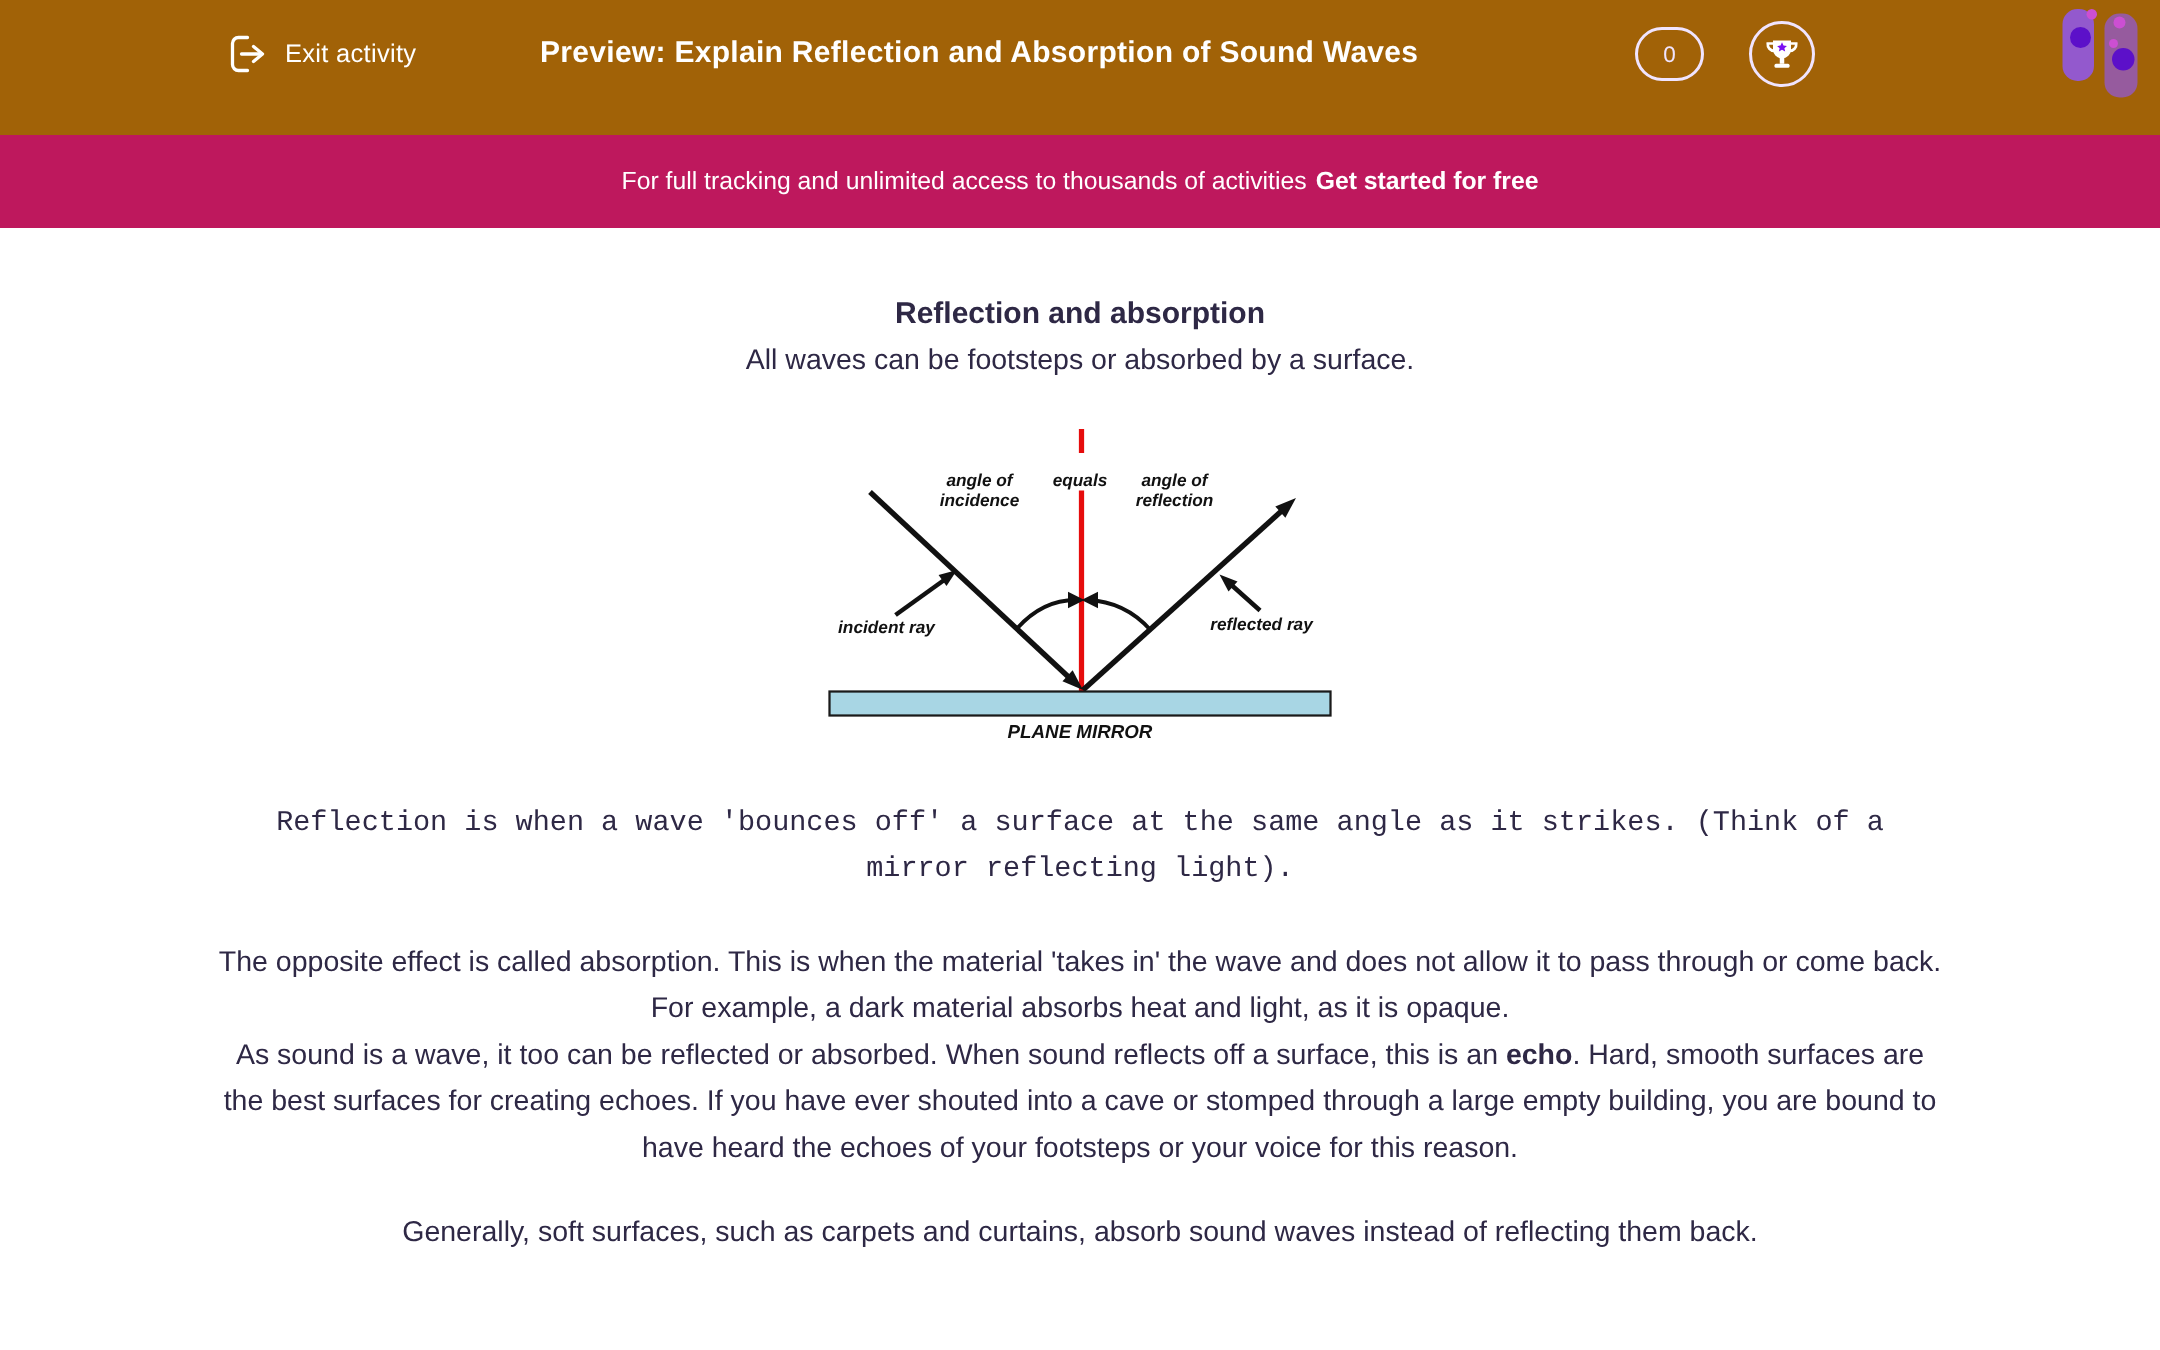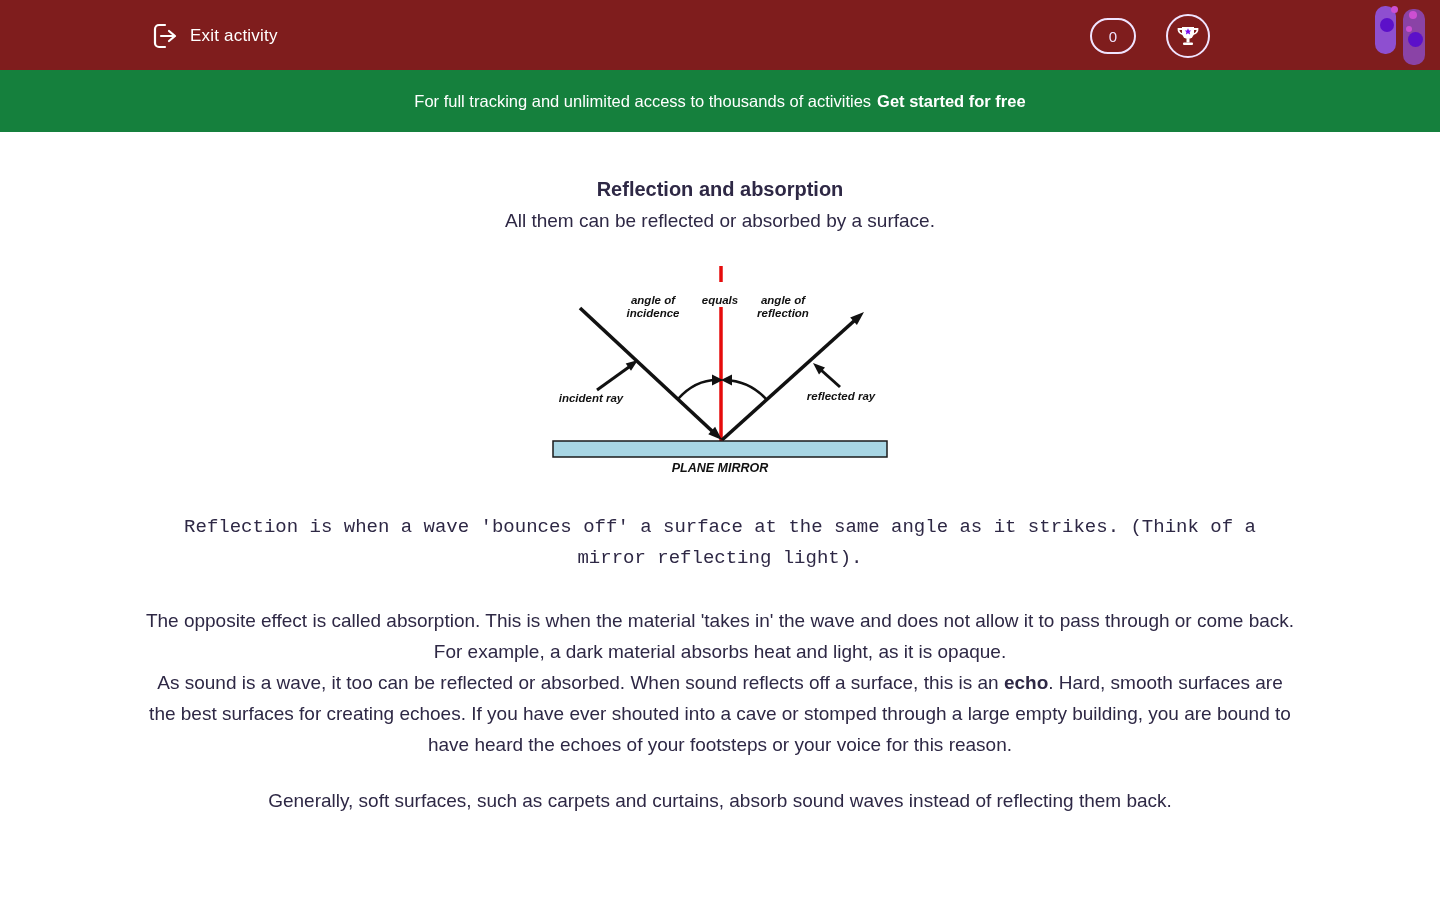--- a/index.html
+++ b/index.html
@@ -1,20 +1,20 @@
 <!DOCTYPE html>
 <html><head>
 <meta charset="utf-8">
 <style>
   * { margin:0; padding:0; box-sizing:border-box; }
   html,body { width:1440px; height:900px; overflow:hidden; background:#ffffff;
               font-family:"Liberation Sans", sans-serif; }
 
   
-  .header { position:relative; height:70px; background:#7f1d1d; color:#ffffff; }
+  .header { position:relative; height:90px; background:#a16207; color:#ffffff; }
   .exit-btn { position:absolute; left:150px; top:0; height:71px; display:flex;
               align-items:center; gap:10px; cursor:pointer; background:none; border:none;
               color:#fff; font-family:"Liberation Sans", sans-serif; }
   .exit-btn span { font-size:17px; letter-spacing:.2px; }
   .page-title { position:absolute; left:360px; top:0; height:71px; display:flex;
                 align-items:center; font-size:20px; font-weight:700; letter-spacing:.2px; }
   .score-pill { position:absolute; left:1090px; top:18px; width:46px; height:36px;
                 border:2px solid #f0e4ff; border-radius:18px; display:flex;
                 align-items:center; justify-content:center; font-size:15px; color:#f0e4ff;
                 cursor:pointer; }
@@ -24,21 +24,21 @@
   
   .tubes { position:absolute; right:12px; top:0; width:55px; height:71px; }
   .tube { position:absolute; background:#9158f0; border-radius:10px; opacity:.85; }
   .tube.t1 { left:2px; top:6px; width:21px; height:48px; }
   .tube.t2 { left:30px; top:9px; width:22px; height:56px; opacity:.65; }
   .bubble { position:absolute; border-radius:50%; }
   .b-dark { background:#5c10c9; }
   .b-pink { background:#cc4fd2; }
 
   
-  .banner { height:62px; background:#15803d; color:#ffffff; display:flex;
+  .banner { height:62px; background:#be185d; color:#ffffff; display:flex;
             align-items:center; justify-content:center; font-size:16.5px; }
   .banner b { font-weight:700; margin-left:6px; }
 
   
   .content { color:#2e2845; text-align:center; }
   .h-underline { font-size:20px; font-weight:700; 
                  text-decoration-thickness:2px; text-underline-offset:4px; }
   .heading1 { margin-top:46px; }
   .intro { margin-top:9px; font-size:19px; }
   .diagram-wrap { width:340px; margin:24px auto 0;font-style:italic; }
@@ -58,20 +58,21 @@
 <div class="header">
   <button class="exit-btn">
     <svg width="30" height="30" viewBox="0 0 30 30">
       <path d="M15 4 H9 a4 4 0 0 0 -4 4 v14 a4 4 0 0 0 4 4 h6" fill="none" stroke="#ffffff" stroke-width="2.2" stroke-linecap="round"></path>
       <line x1="11" y1="15" x2="24" y2="15" stroke="#ffffff" stroke-width="2.2" stroke-linecap="round"></line>
       <polyline points="19,10 25,15 19,20" fill="none" stroke="#ffffff" stroke-width="2.2" stroke-linecap="round" stroke-linejoin="round"></polyline>
     </svg>
     <span>Exit activity</span>
   </button>
 
+  <div class="page-title">Preview: Explain Reflection and Absorption of Sound Waves</div>
 
   <div class="score-pill">
     <span>0</span>
   </div>
 
   <div class="trophy-circle">
     <svg width="26" height="26" viewBox="0 0 26 26">
       <path d="M7 4 h12 v6 a6 6 0 0 1 -12 0 z" fill="#ffffff"></path>
       <path d="M7 6 H3.5 a4.5 4.5 0 0 0 4.5 5" fill="none" stroke="#ffffff" stroke-width="1.8"></path>
       <path d="M19 6 h3.5 a4.5 4.5 0 0 1 -4.5 5" fill="none" stroke="#ffffff" stroke-width="1.8"></path>
@@ -93,21 +94,21 @@
 </div>
 
 <div class="banner">
   <span>For full tracking and unlimited access to thousands of activities</span>
   <b>Get started for free</b>
 </div>
 
 <div class="content">
 
   <div class="h-underline heading1">Reflection and absorption</div>
-  <div class="intro">All them can be reflected or absorbed by a surface.</div>
+  <div class="intro">All waves can be footsteps or absorbed by a surface.</div>
 
   <div class="diagram-wrap">
     <svg width="340" height="222" viewBox="0 0 340 222">
 
       <line x1="171" y1="10" x2="171" y2="26" stroke="#e60c0c" stroke-width="3.5"></line>
       <line x1="171" y1="51" x2="171" y2="186" stroke="#e60c0c" stroke-width="3.5"></line>
 
       <line x1="30" y1="52" x2="162" y2="175" stroke="#111111" stroke-width="3.6"></line>
       <polygon points="172,184 158.3,178.2 165.1,170.8" fill="#111111"></polygon>
 

